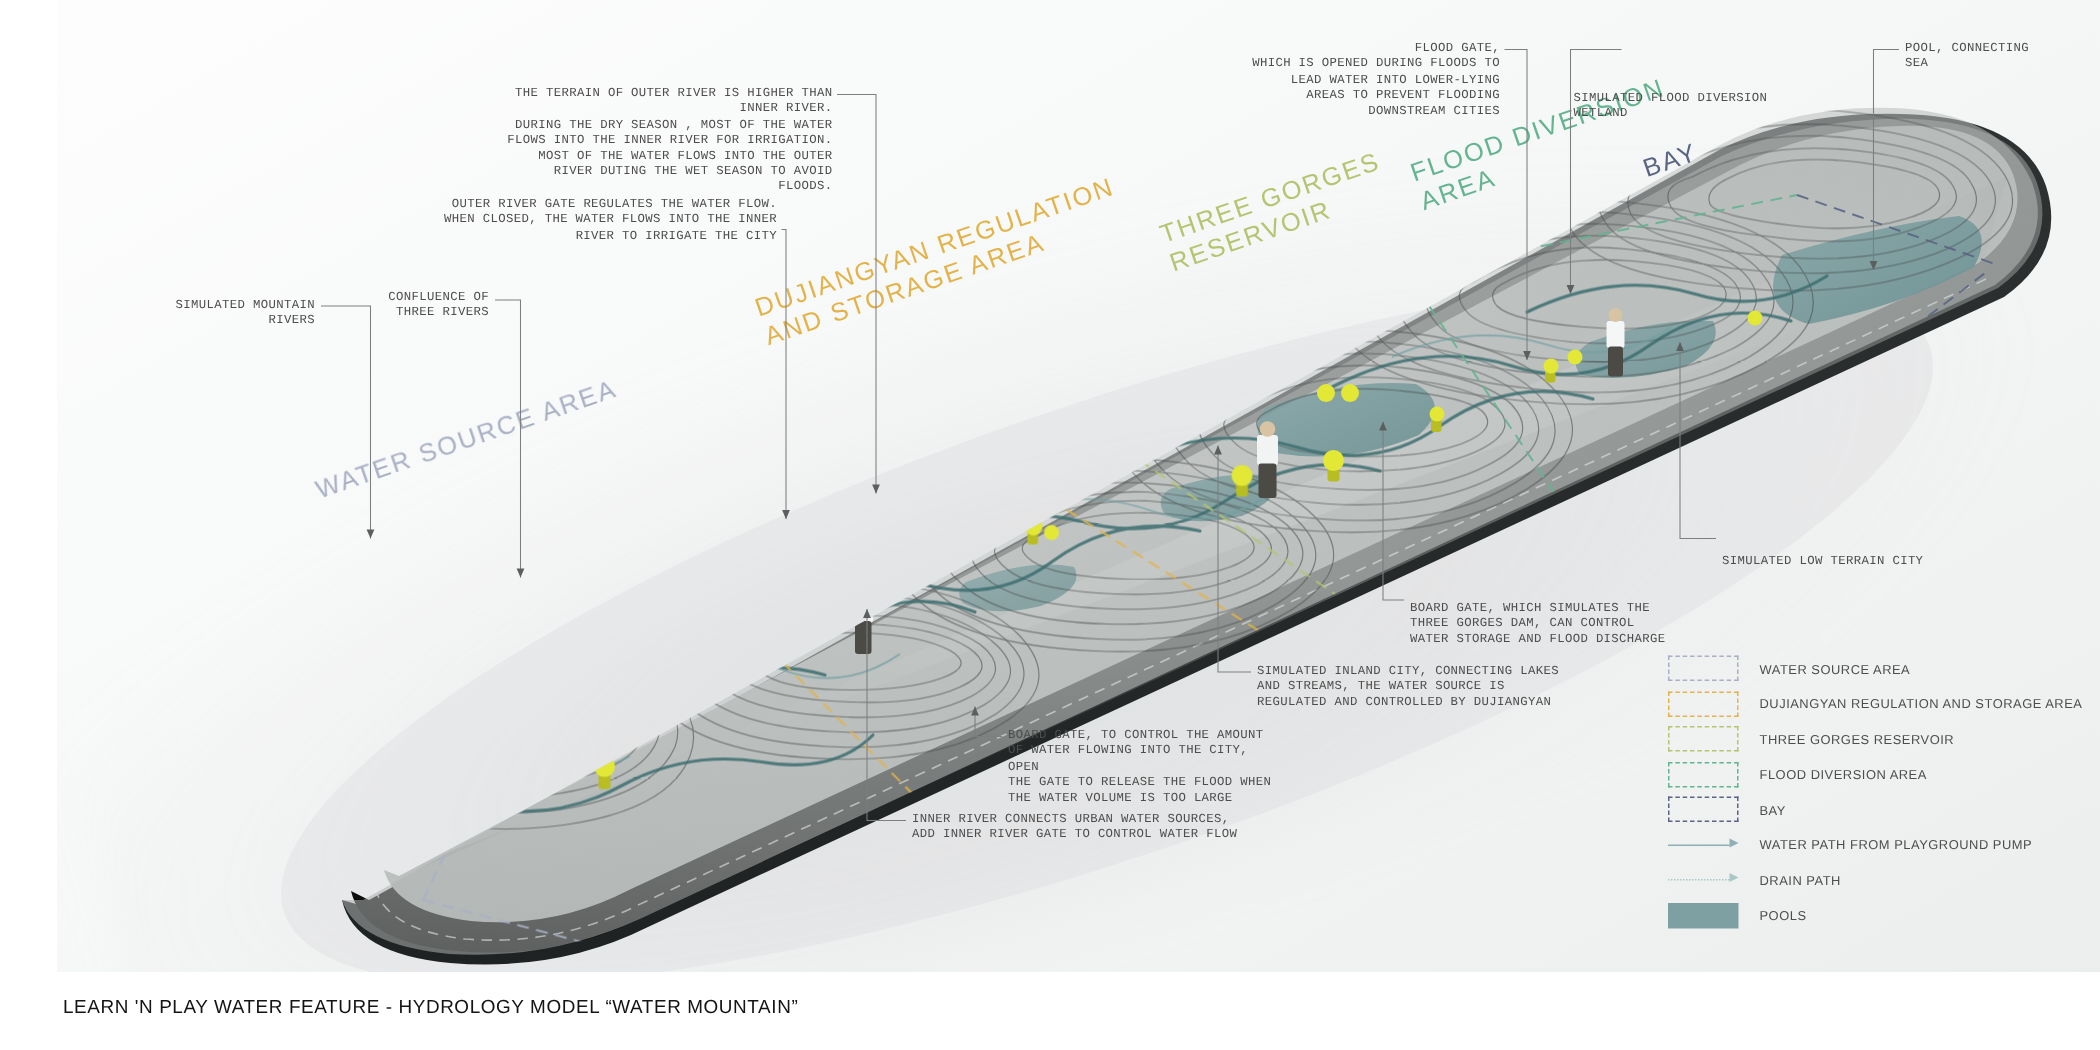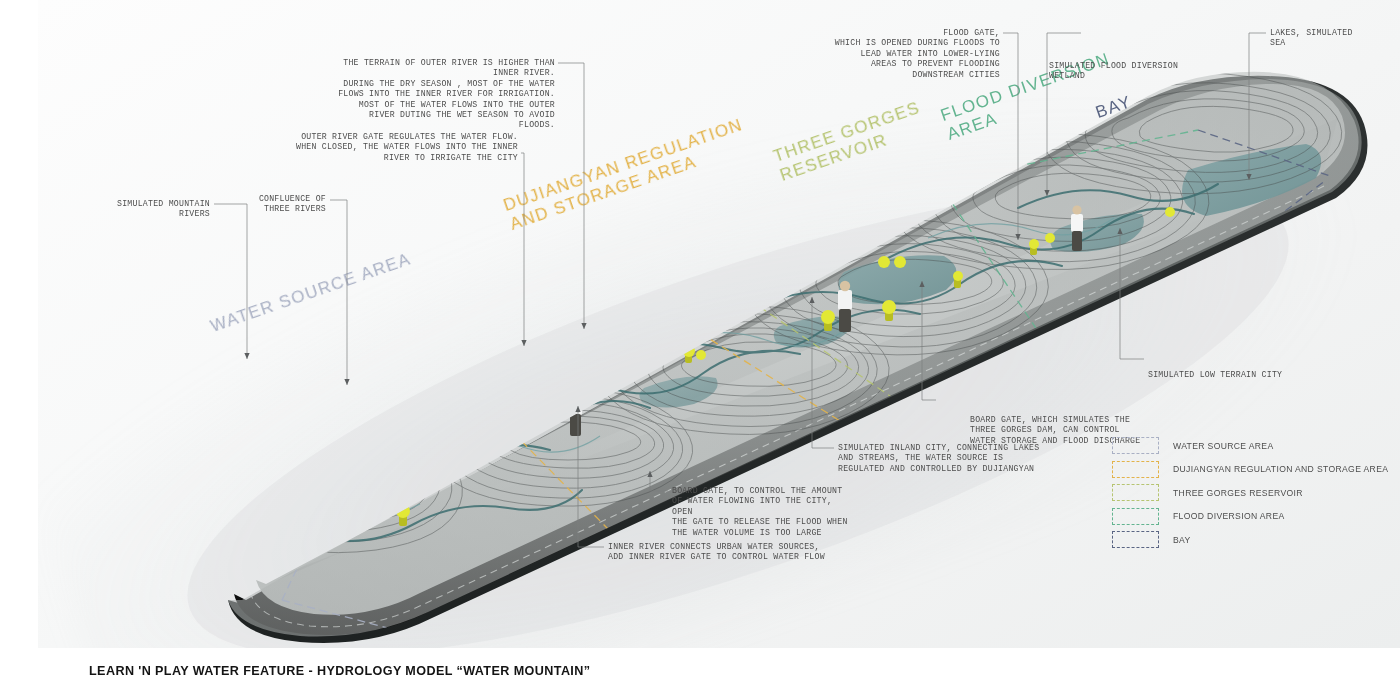--- a/index.html
+++ b/index.html
@@ -76,23 +76,22 @@
   .legend-swatch.line .head {
     position:absolute; right:0px; top:4.2px; width:0;height:0;
     border-left:6px solid #8fb0b4; border-top:3.6px solid transparent; border-bottom:3.6px solid transparent;
   }
   .legend-swatch.line.dotted .head { border-left-color:#a9c7c9; }
   .legend-label { font-size:8.6px; letter-spacing:0.35px; color:#4d4d4d; }
 
   
   #caption {
     position:absolute; left:42px; top:664px;
-    font-size:12.6px; font-weight:bold; letter-spacing:0.4px; color:#141414;
+    font-size:12.6px; font-weight:normal; letter-spacing:0.4px; color:#141414;
     font-family:"Liberation Sans", sans-serif;
-    margin-left:47px;
   }
 </style>
 </head>
 <body>
 
 <div id="page">
 
   <div id="render-area">
     <div id="soft-shadow"></div>
 
@@ -403,24 +402,24 @@
 DURING THE DRY SEASON , MOST OF THE WATER
 FLOWS INTO THE INNER RIVER FOR IRRIGATION.
 MOST OF THE WATER FLOWS INTO THE OUTER
 RIVER DUTING THE WET SEASON TO AVOID FLOODS.</div>
       <div class="ann right" style="left: 825px; top: 28px; width: 175px;">FLOOD GATE,
 WHICH IS OPENED DURING FLOODS TO
 LEAD WATER INTO LOWER-LYING
 AREAS TO PREVENT FLOODING
 DOWNSTREAM CITIES</div>
       <div class="ann left" style="left: 1049px; top: 28px; width: 165px; margin-top: 33px;">SIMULATED FLOOD DIVERSION WETLAND</div>
-      <div class="ann left" style="left: 1270px; top: 28px; width: 110px;">LAKES, SIMULATED
+      <div class="ann left" style="left: 1270px; top: 28px; width: 110px;">POOL, CONNECTING
 SEA</div>
       <div class="ann left" style="left: 1148px; top: 370px; width: 140px;">SIMULATED LOW TERRAIN CITY</div>
-      <div class="ann left" style="left: 940px; top: 415px; width: 190px; margin-left: 30px;">BOARD GATE, WHICH SIMULATES THE
+      <div class="ann left" style="left: 940px; top: 401px; width: 190px;">BOARD GATE, WHICH SIMULATES THE
 THREE GORGES DAM, CAN CONTROL
 WATER STORAGE AND FLOOD DISCHARGE</div>
       <div class="ann left" style="left: 838px; top: 443px; width: 210px;">SIMULATED INLAND CITY, CONNECTING LAKES
 AND STREAMS, THE WATER SOURCE IS
 REGULATED AND CONTROLLED BY DUJIANGYAN</div>
       <div class="ann left" style="left: 672px; top: 486px; width: 185px;">BOARD GATE, TO CONTROL THE AMOUNT
 OF WATER FLOWING INTO THE CITY, OPEN
 THE GATE TO RELEASE THE FLOOD WHEN
 THE WATER VOLUME IS TOO LARGE</div>
       <div class="ann left" style="left: 608px; top: 542px; width: 225px;">INNER RIVER CONNECTS URBAN WATER SOURCES,
@@ -441,17 +440,35 @@
         <div class="legend-label">THREE GORGES RESERVOIR</div>
       </div>
       <div class="legend-row">
         <div class="legend-swatch box" style="border-color: rgb(99, 180, 144);"></div>
         <div class="legend-label">FLOOD DIVERSION AREA</div>
       </div>
       <div class="legend-row">
         <div class="legend-swatch box" style="border-color: rgb(90, 101, 131);"></div>
         <div class="legend-label">BAY</div>
       </div>
+      <div class="legend-row">
+        <div class="legend-swatch line">
+          <div class="bar" style="background: rgb(143, 176, 180);"></div>
+          <div class="head" style="border-left-color: rgb(143, 176, 180);"></div>
+        </div>
+        <div class="legend-label">WATER PATH FROM PLAYGROUND PUMP</div>
+      </div>
+      <div class="legend-row">
+        <div class="legend-swatch line dotted">
+          <div class="bar" style="border-top-color: rgb(169, 199, 201);"></div>
+          <div class="head" style="border-left-color: rgb(169, 199, 201);"></div>
+        </div>
+        <div class="legend-label">DRAIN PATH</div>
+      </div>
+      <div class="legend-row">
+        <div class="legend-swatch solid" style="background: rgb(126, 160, 163);"></div>
+        <div class="legend-label">POOLS</div>
+      </div>
     </div>
 
   <div id="caption">LEARN 'N PLAY WATER FEATURE - HYDROLOGY MODEL “WATER MOUNTAIN”</div>
 
 </div>
 
 </body></html>

